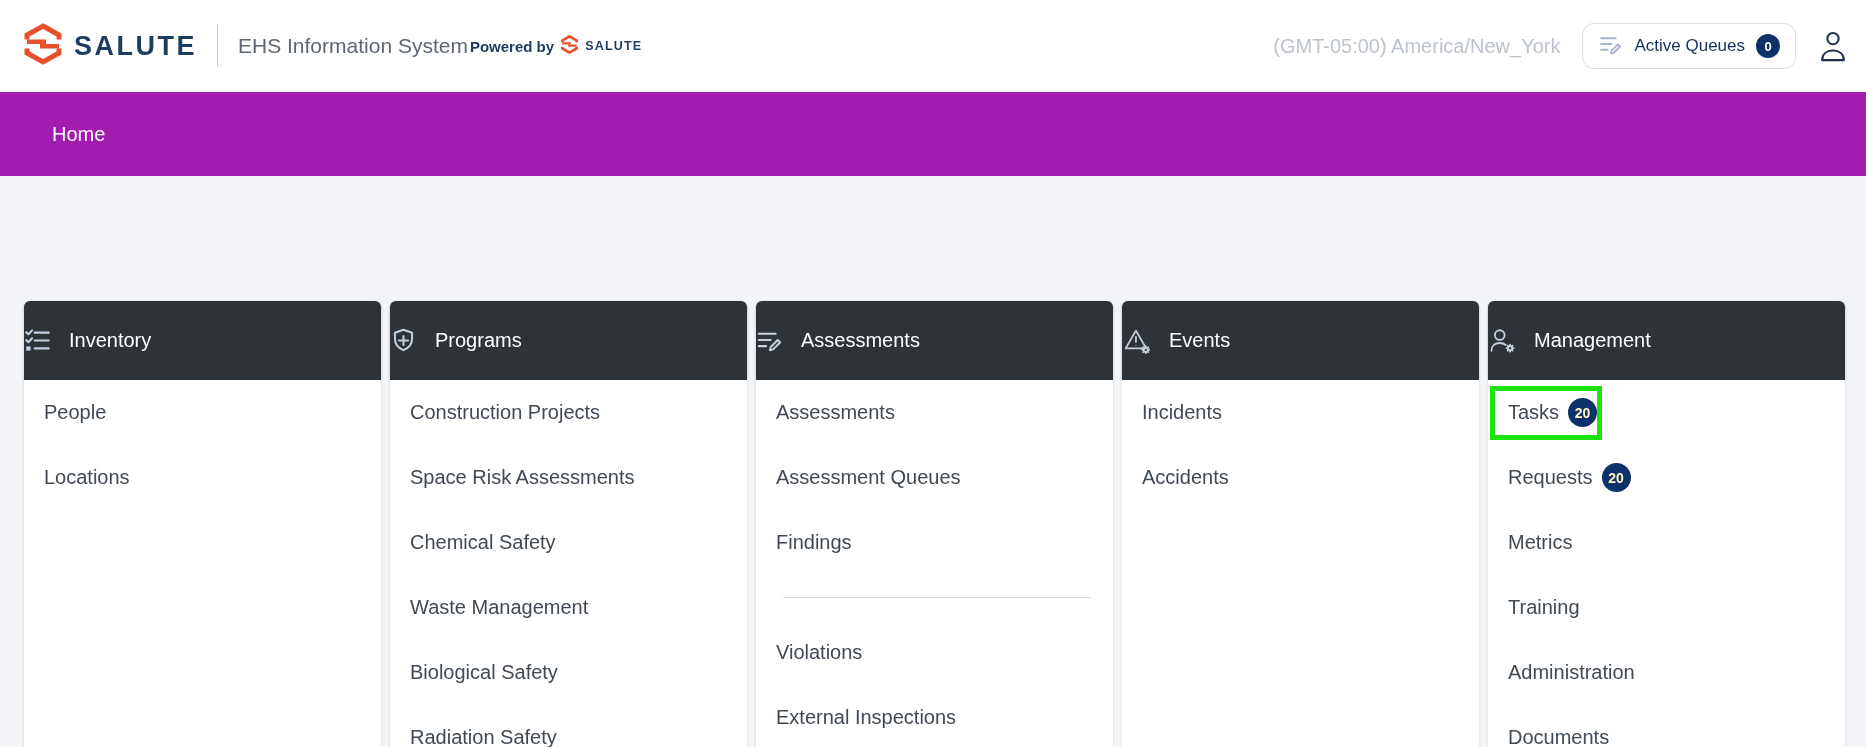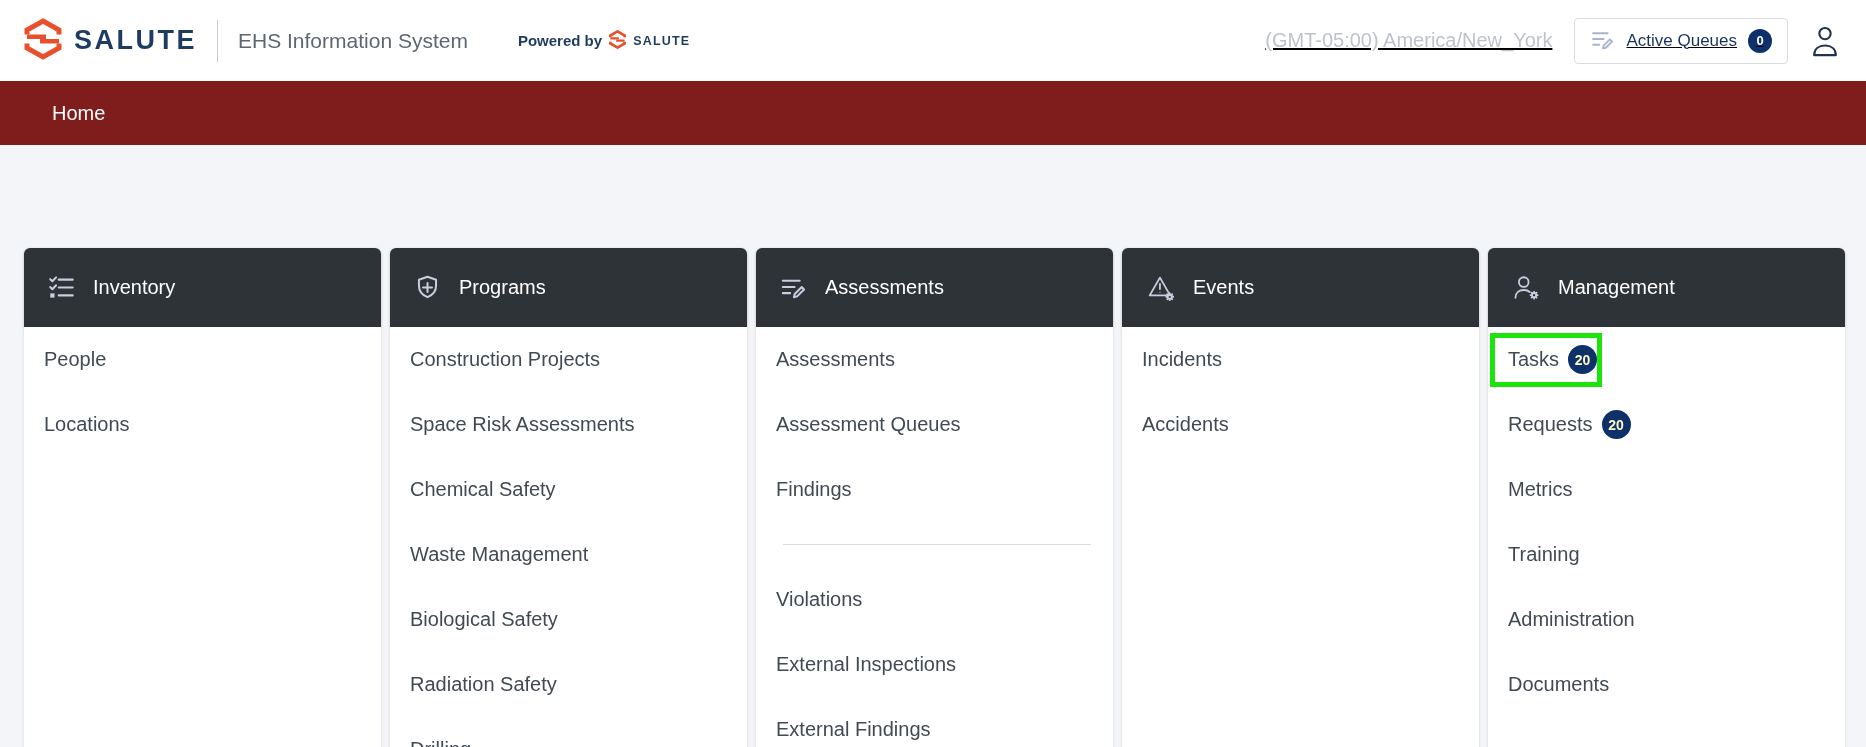--- a/index.html
+++ b/index.html
@@ -6,61 +6,62 @@
   html,body { margin:0; padding:0; }
   body {
     width:1866px; height:747px; overflow:hidden;
     background:#f4f5f8;
     font-family:"Liberation Sans", sans-serif;
     position:relative;
   }
 
   
   .topbar {
-    height:81px; background:#ffffff;
+    height:92px; background:#ffffff;
     display:flex; align-items:center;
-    padding:0 26px 0 24px;
+    padding:0 18px 0 24px;
   }
   .brand { display:flex; align-items:center; gap:12px; }
   .brand-word { font-size:27px; font-weight:bold; color:#1e3c5f; letter-spacing:2.5px; }
   .brand-sep { width:1px; height:42px; background:#c7ccd4; margin:0 20px; }
   .title-block { display:flex; flex-direction:row; justify-content:center; gap:2px; }
   .product-title { font-size:21px; color:#5d6773; line-height:1.1; }
-  .powered { display:flex; align-items:center; gap:7px; font-size:15px; font-weight:bold; color:#1e3c5f;margin-left:48px; }
+  .powered { display:flex; align-items:center; gap:7px; font-size:15px; font-weight:bold; color:#1e3c5f; }
   .mini-word { font-size:12.5px; font-weight:bold; color:#1e3c5f; letter-spacing:1.2px; }
-  .top-right { margin-left:auto; display:flex; align-items:center; gap:22px;text-decoration:underline; }
+  .top-right { margin-left:auto; display:flex; align-items:center; gap:22px; }
   .tz { font-size:20px; color:#bdc3cd; }
   .queues-btn {
     display:flex; align-items:center; gap:11px;
     height:46px; padding:0 15px;
-    border:1px solid #d9dce2; border-radius:4px; background:#fff; cursor:pointer;
+    border:1px solid #d9dce2; border-radius:12px; background:#fff; cursor:pointer;
   }
   .queues-label { font-size:17px; color:#17335d; }
   .queues-badge {
     width:24px; height:24px; border-radius:50%;
     background:#0d3168; color:#fff; font-size:13px; font-weight:bold;
     display:flex; align-items:center; justify-content:center;
   }
   .user-btn { cursor:pointer; display:flex; align-items:center; }
 
   
   .navbar {
-    height:64px; background:#7f1d1d;
+    height:84px; background:#a21caf;
     display:flex; align-items:center; padding-left:52px;
   }
   .nav-home { color:#ffffff; font-size:20px; cursor:pointer; }
 
   
   .content { padding-top:103px; }
   .columns { display:flex; gap:9px; margin:0 21px 0 24px; }
   .column { flex:1; min-width:0; }
   .col-header {
     height:79px; background:#2e3338; border-radius:6px 6px 0 0;
-    display:flex; align-items:center; padding-left:24px; gap:18px;
+    display:flex; align-items:center; gap:18px;
     box-shadow:0 1px 3px rgba(0,0,0,.25);
+    margin-top:22px;
   }
   .col-icon { display:flex; }
   .col-icon svg { display:block; }
   .col-title { color:#ffffff; font-size:20px; }
   .col-body {
     background:#ffffff; height:480px;
     box-shadow:0 1px 3px rgba(0,0,0,.12);
   }
   .item {
     height:65px; display:flex; align-items:center;

